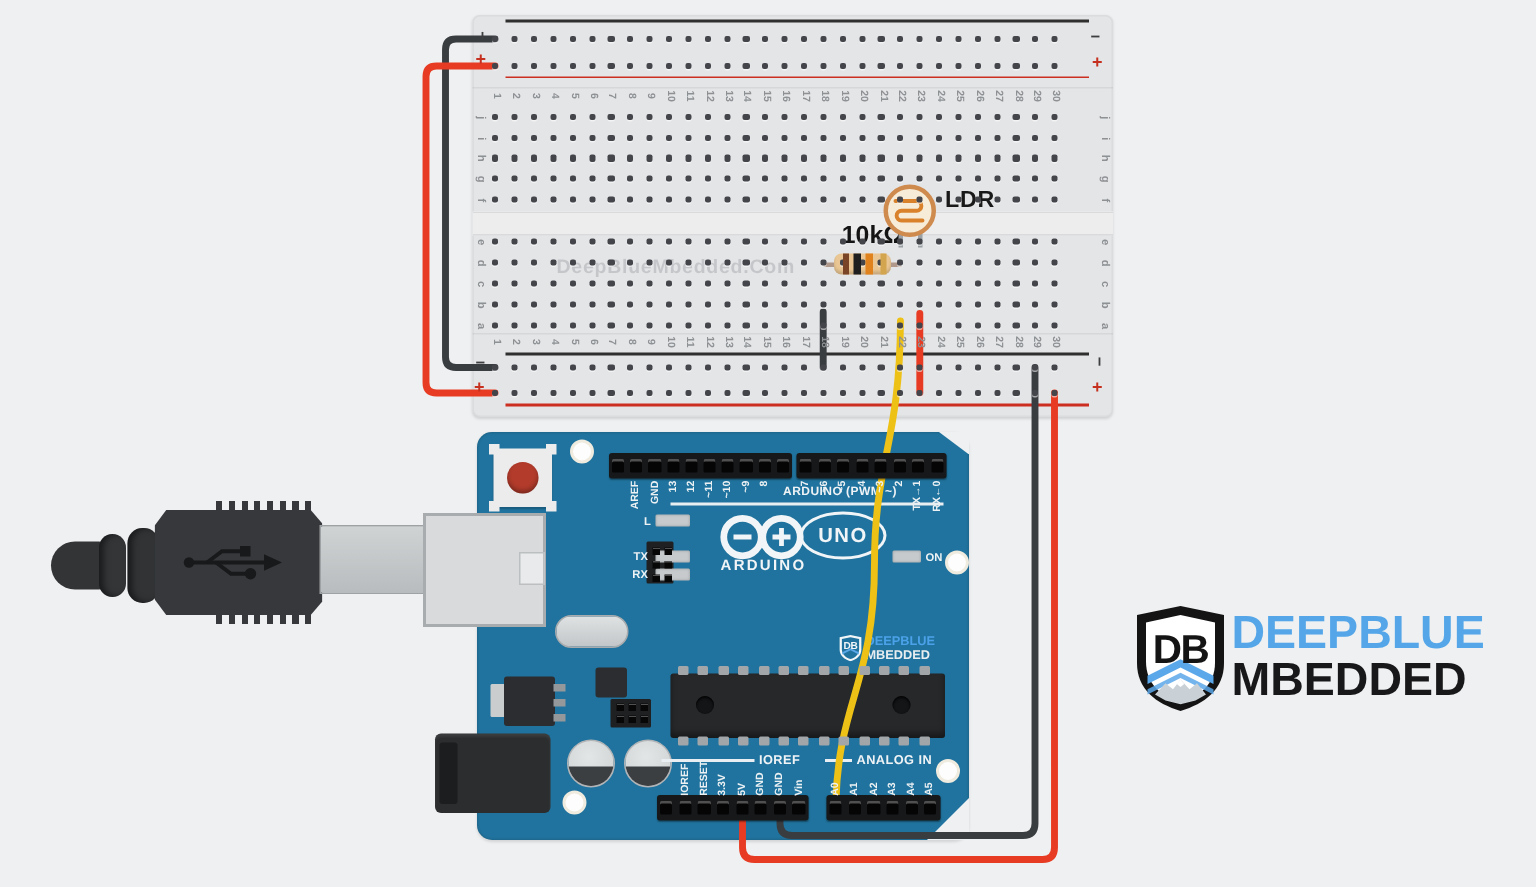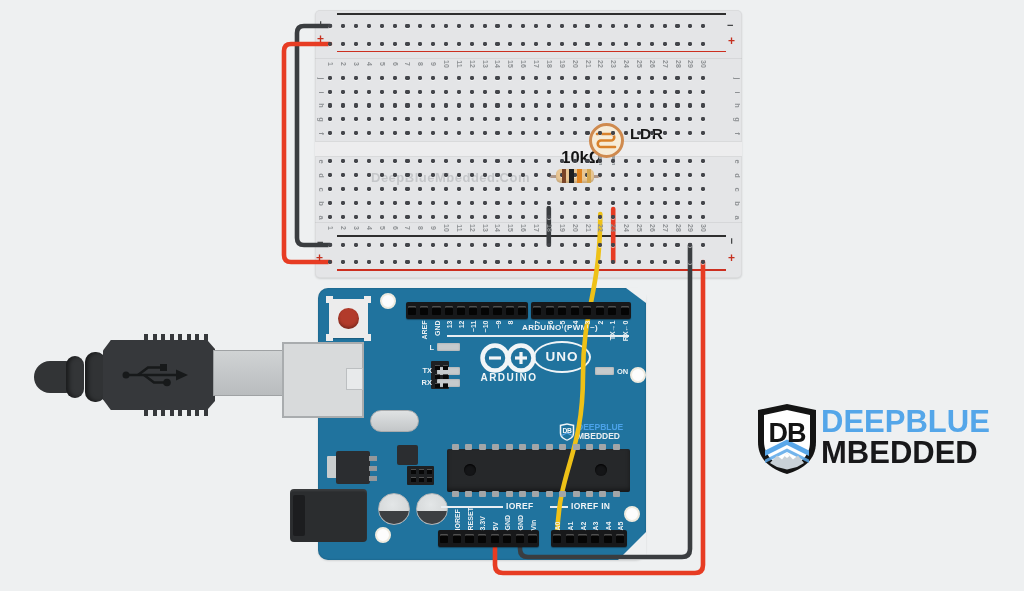--- a/index.html
+++ b/index.html
@@ -114,21 +114,21 @@
   <div id="chip-legs" class="abs" style="left:0;top:0"></div>
   <div class="abs" style="left:447px;top:449px;width:183px;height:43px;background:#26282a;border-radius:2px;box-shadow:inset 0 -3px 4px rgba(0,0,0,.4)"></div>
   <div class="abs" style="left:464px;top:464px;width:12px;height:12px;border-radius:50%;background:#141517;box-shadow:inset 0 1px 2px #000"></div>
   <div class="abs" style="left:595px;top:464px;width:12px;height:12px;border-radius:50%;background:#141517;box-shadow:inset 0 1px 2px #000"></div>
 
   <div class="cap-label" style="left:502px;top:323px;width:116px;text-align:center;font-size:8px">ARDUINO (PWM ~)</div>
   <div class="wline" style="left:447px;top:335px;width:182px;height:1.6px"></div>
   <div class="wline" style="left:441px;top:506px;width:62px"></div>
   <div class="cap-label" style="left:506px;top:501px">IOREF</div>
   <div class="wline" style="left:550px;top:506px;width:18px"></div>
-  <div class="cap-label" style="left:571px;top:501px">IOREF IN</div>
+  <div class="cap-label" style="left:571px;top:501px">ANALOG IN</div>
 
   <div class="led-label" style="left:424px;top:343px;width:10px">L</div>
   <div class="led-bar" style="left:437px;top:343px"></div>
   <div class="led-label" style="left:412px;top:366px;width:20px">TX</div>
   <div class="led-bar" style="left:437px;top:367px"></div>
   <div class="led-label" style="left:412px;top:378px;width:20px">RX</div>
   <div class="led-bar" style="left:437px;top:379px"></div>
   <div class="led-bar" style="left:595px;top:367px;width:19px"></div>
   <div class="led-label" style="left:617px;top:367px;width:16px;text-align:left">ON</div>
 

